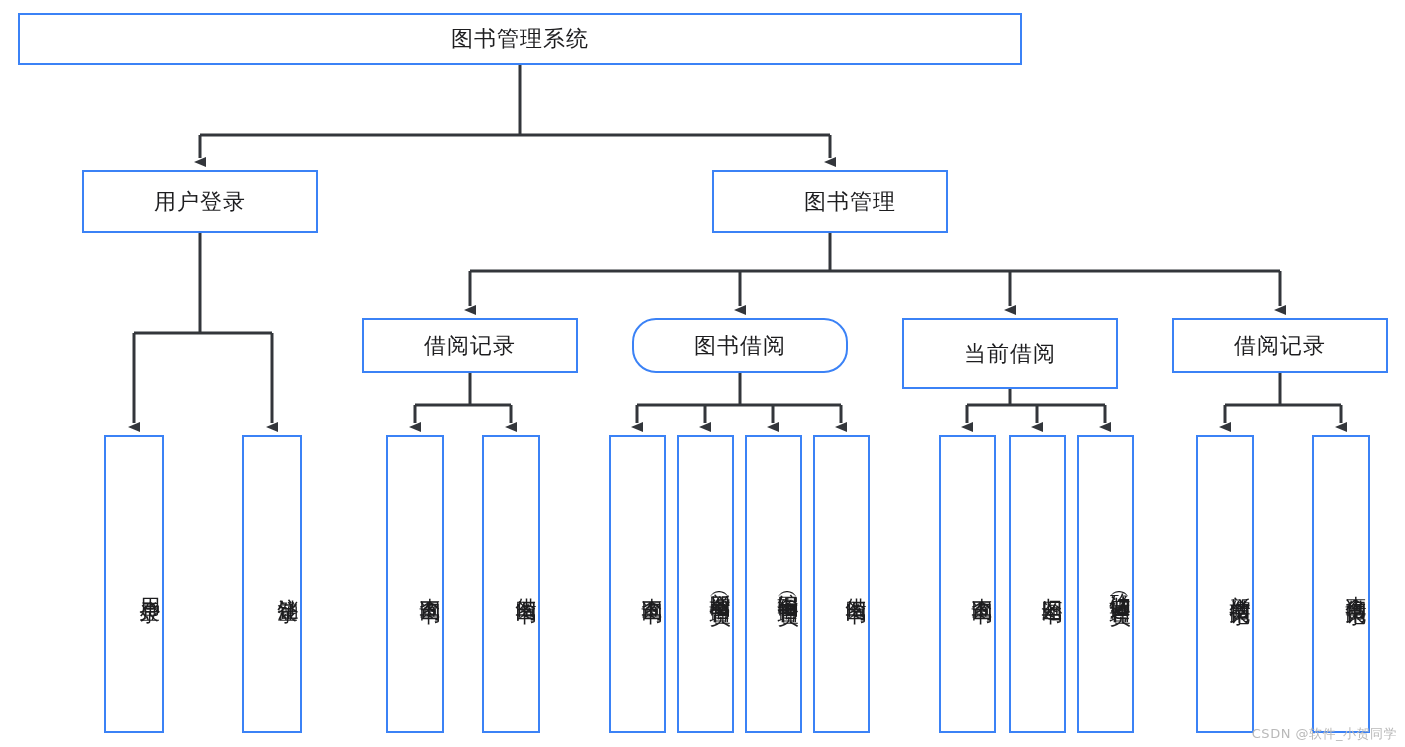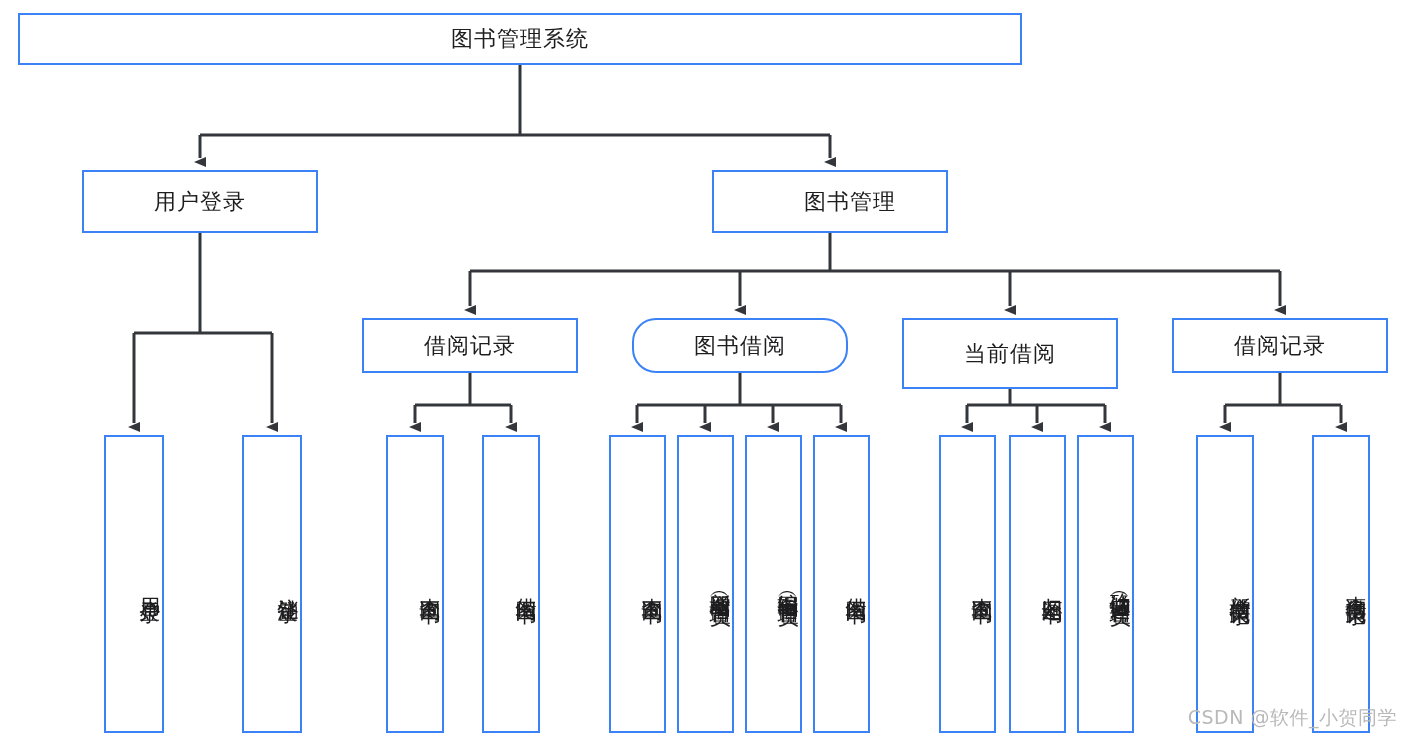--- a/index.html
+++ b/index.html
@@ -49,22 +49,22 @@
     padding: 6px 0 4px 0;
     align-items: flex-start;
     justify-content: center;
   }
   .node.vert > span {
     display: block;
   }
   .watermark {
     position: absolute;
     right: 8px;
-    bottom: 16px;
-    font-size: 19px;
+    bottom: 4px;
+    font-size: 13px;
     color: #b9b9b9;
     letter-spacing: 0.5px;
     white-space: nowrap;
     font-family: "DejaVu Sans", "Liberation Sans", sans-serif;
   }
 </style>
 </head>
 <body>
 
 <div id="canvas">

